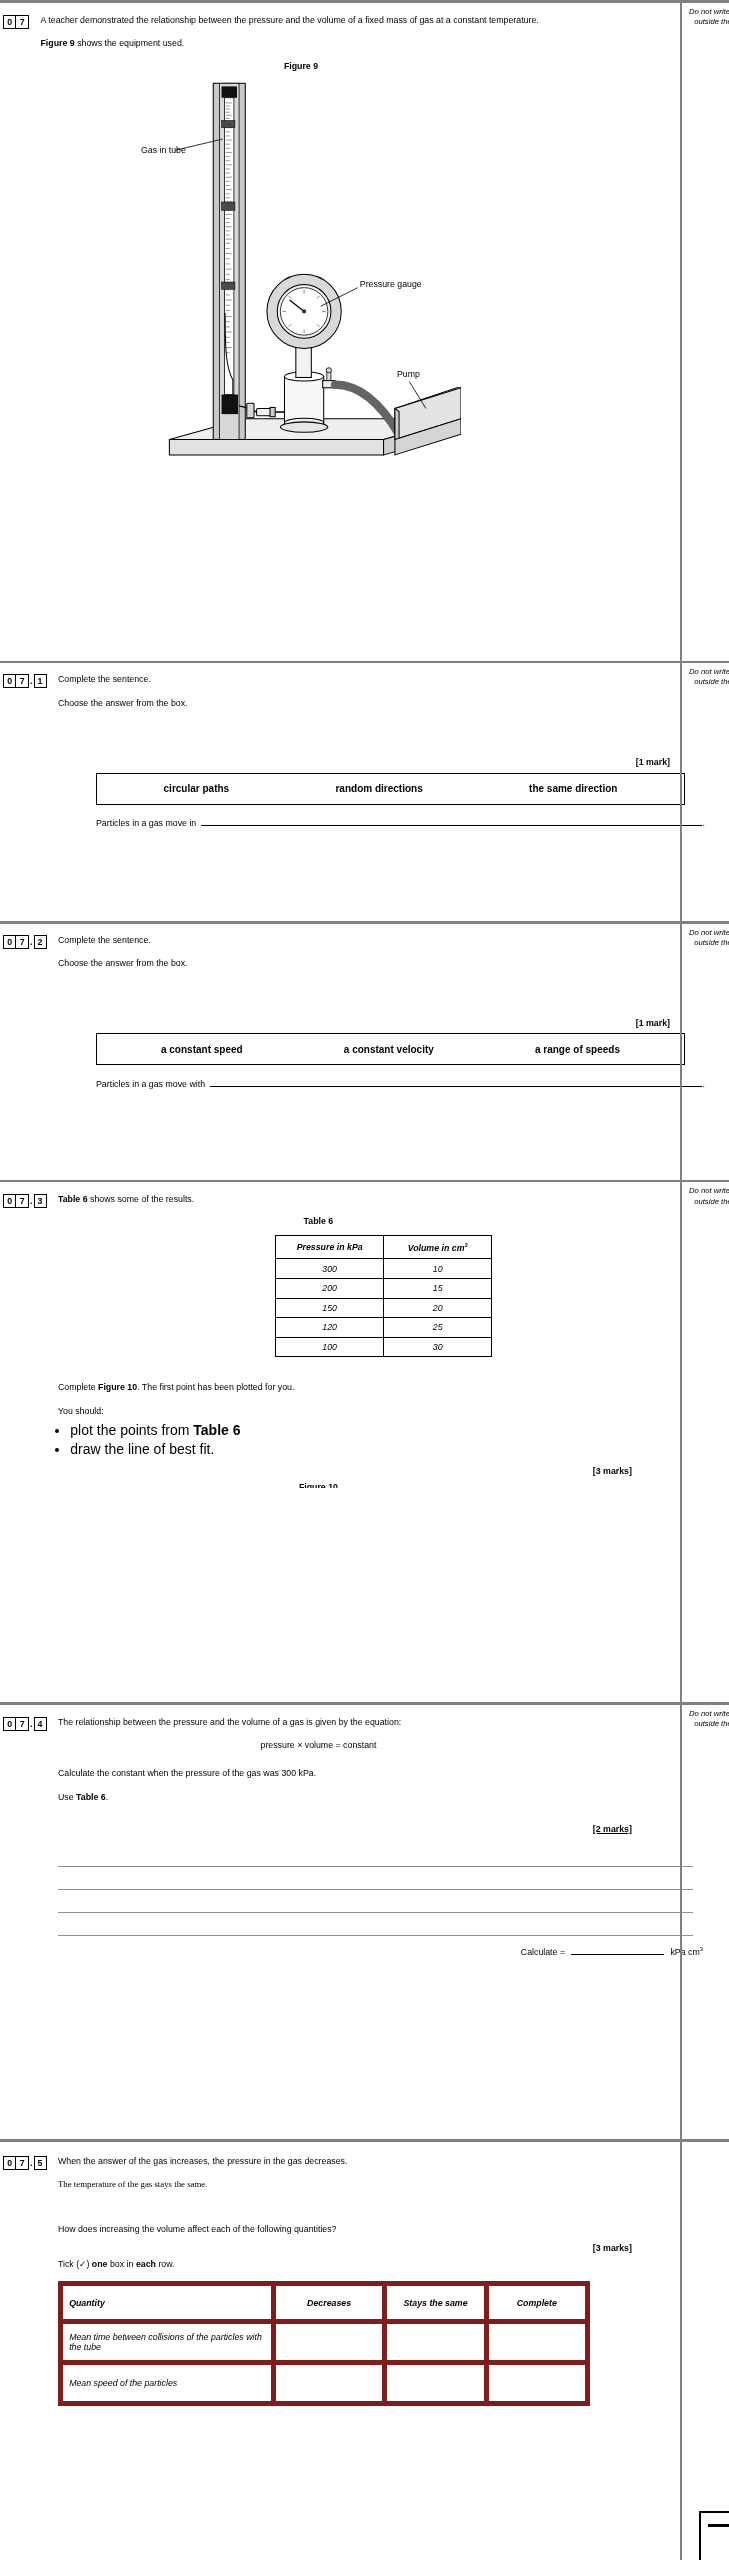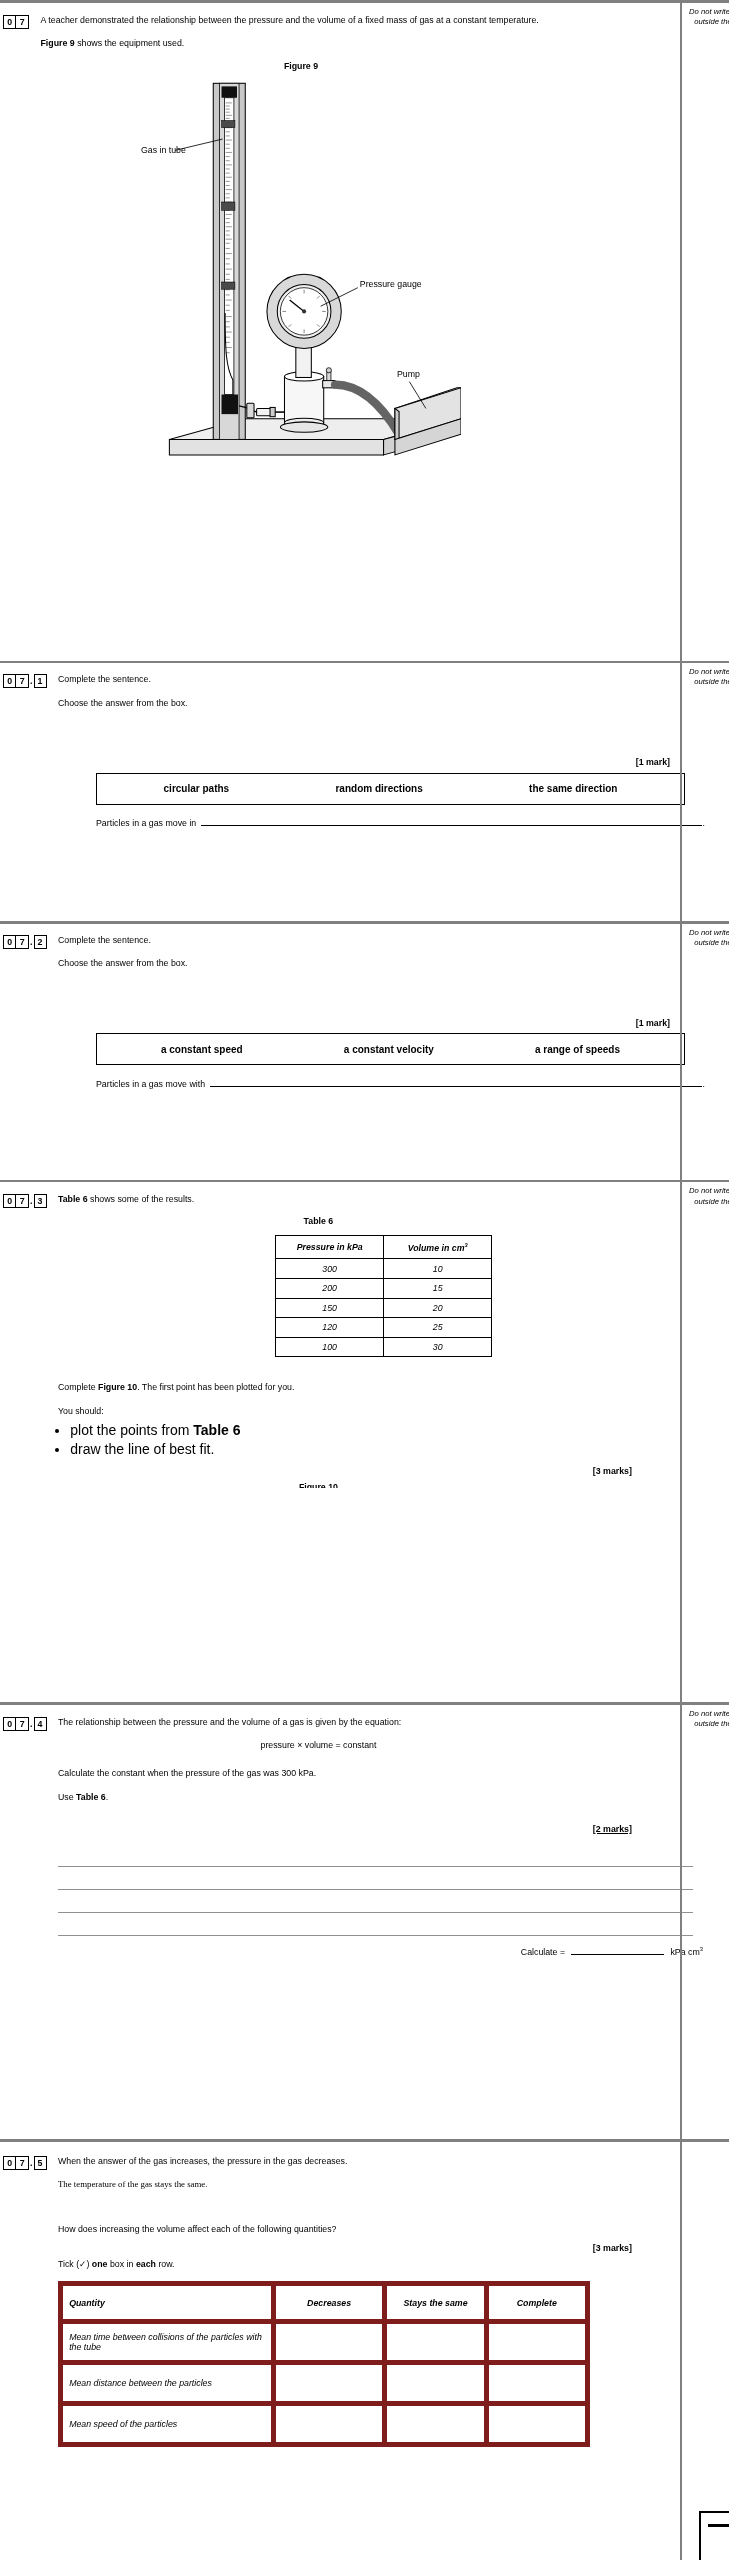--- a/index.html
+++ b/index.html
@@ -625,26 +625,20 @@
               </tr>
             </thead>
             <tbody>
               <tr>
                 <td class="qty">Mean time between collisions of the particles with the tube</td>
                 <td></td>
                 <td></td>
                 <td></td>
               </tr>
               <tr>
-                <td class="qty">Mean distance between the particles</td>
-                <td></td>
-                <td></td>
-                <td></td>
-              </tr>
-              <tr>
                 <td class="qty">Mean speed of the particles</td>
                 <td></td>
                 <td></td>
                 <td></td>
               </tr>
             </tbody>
           </table>
         </div>
       </div>
     </div>

